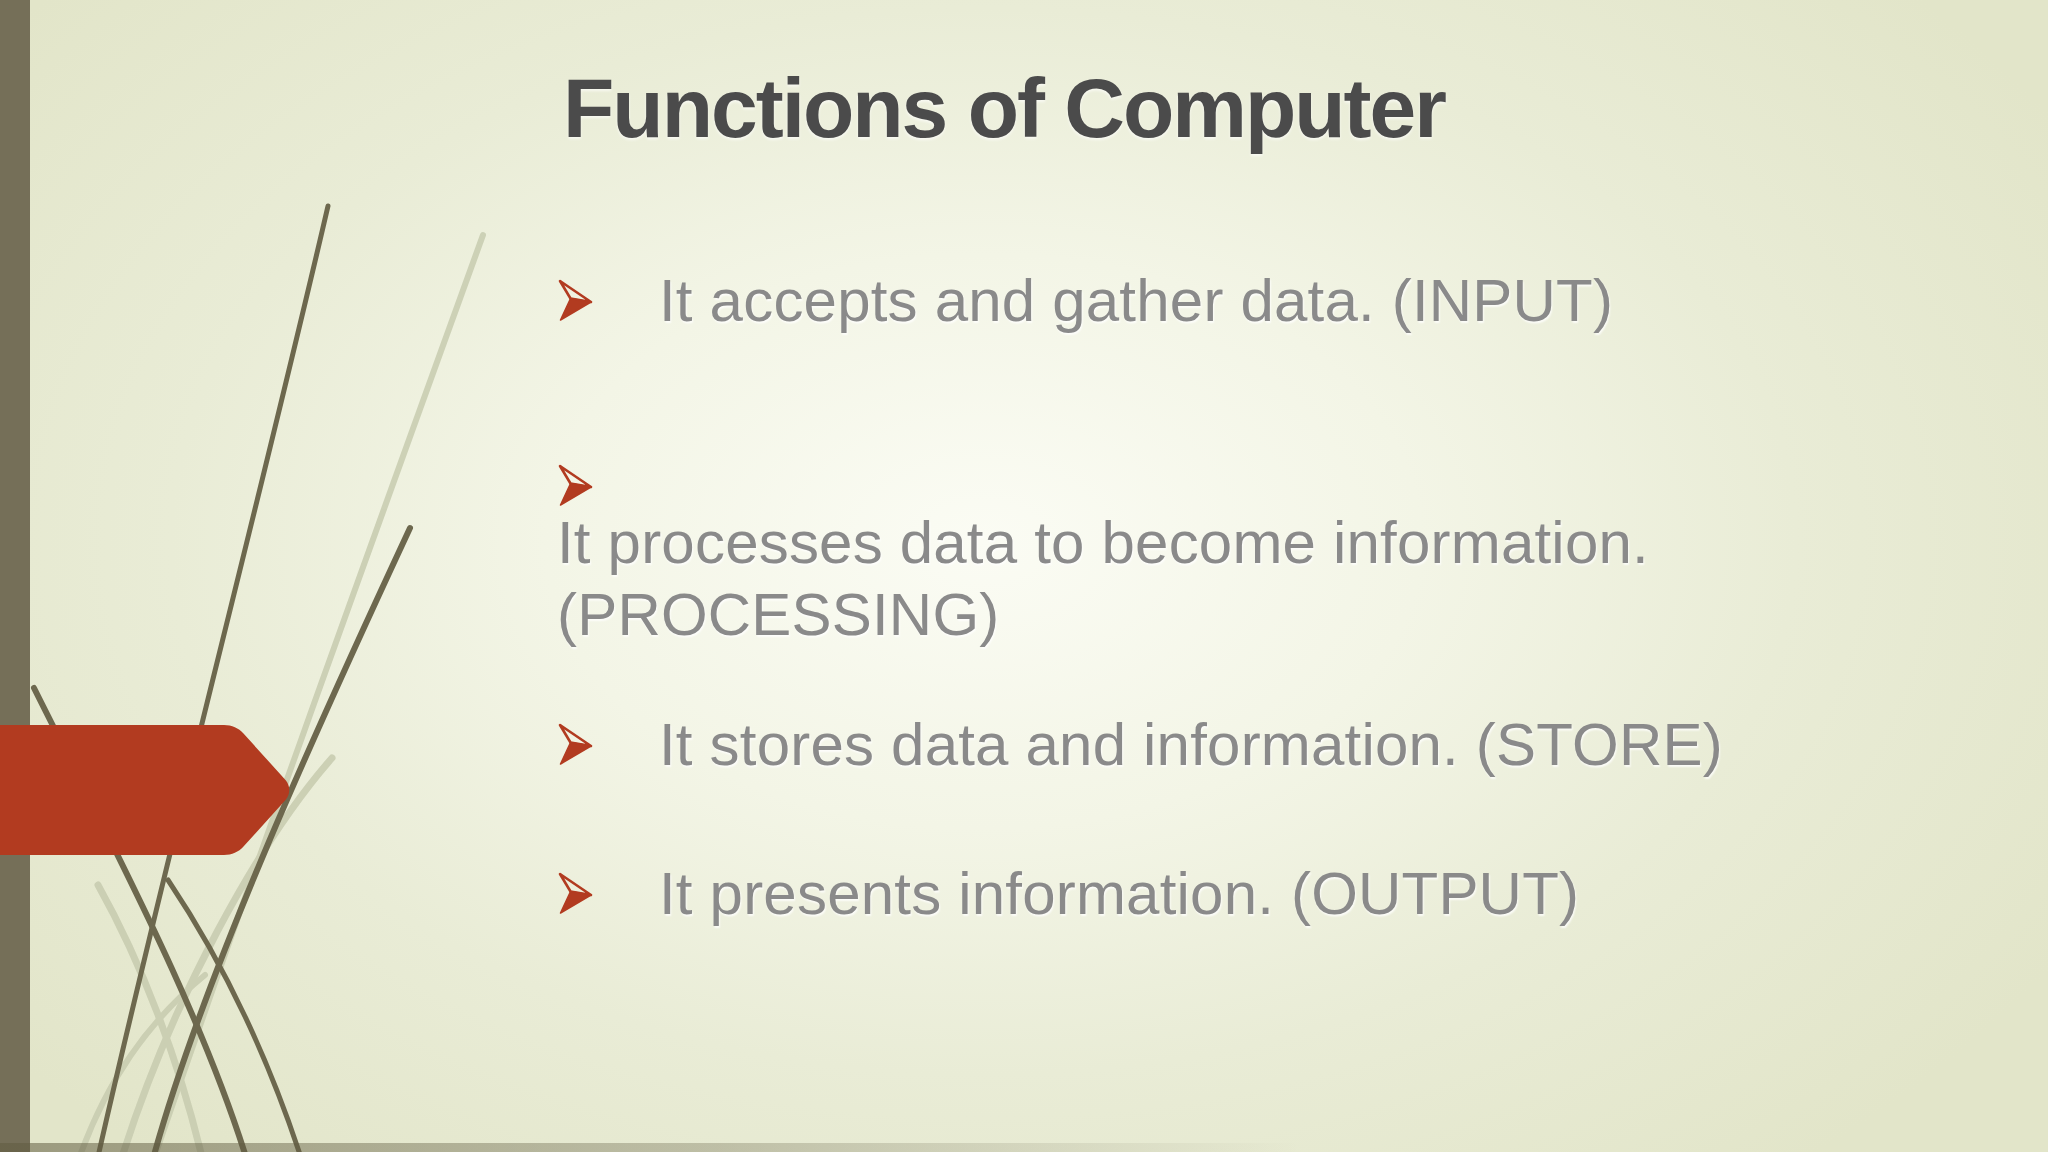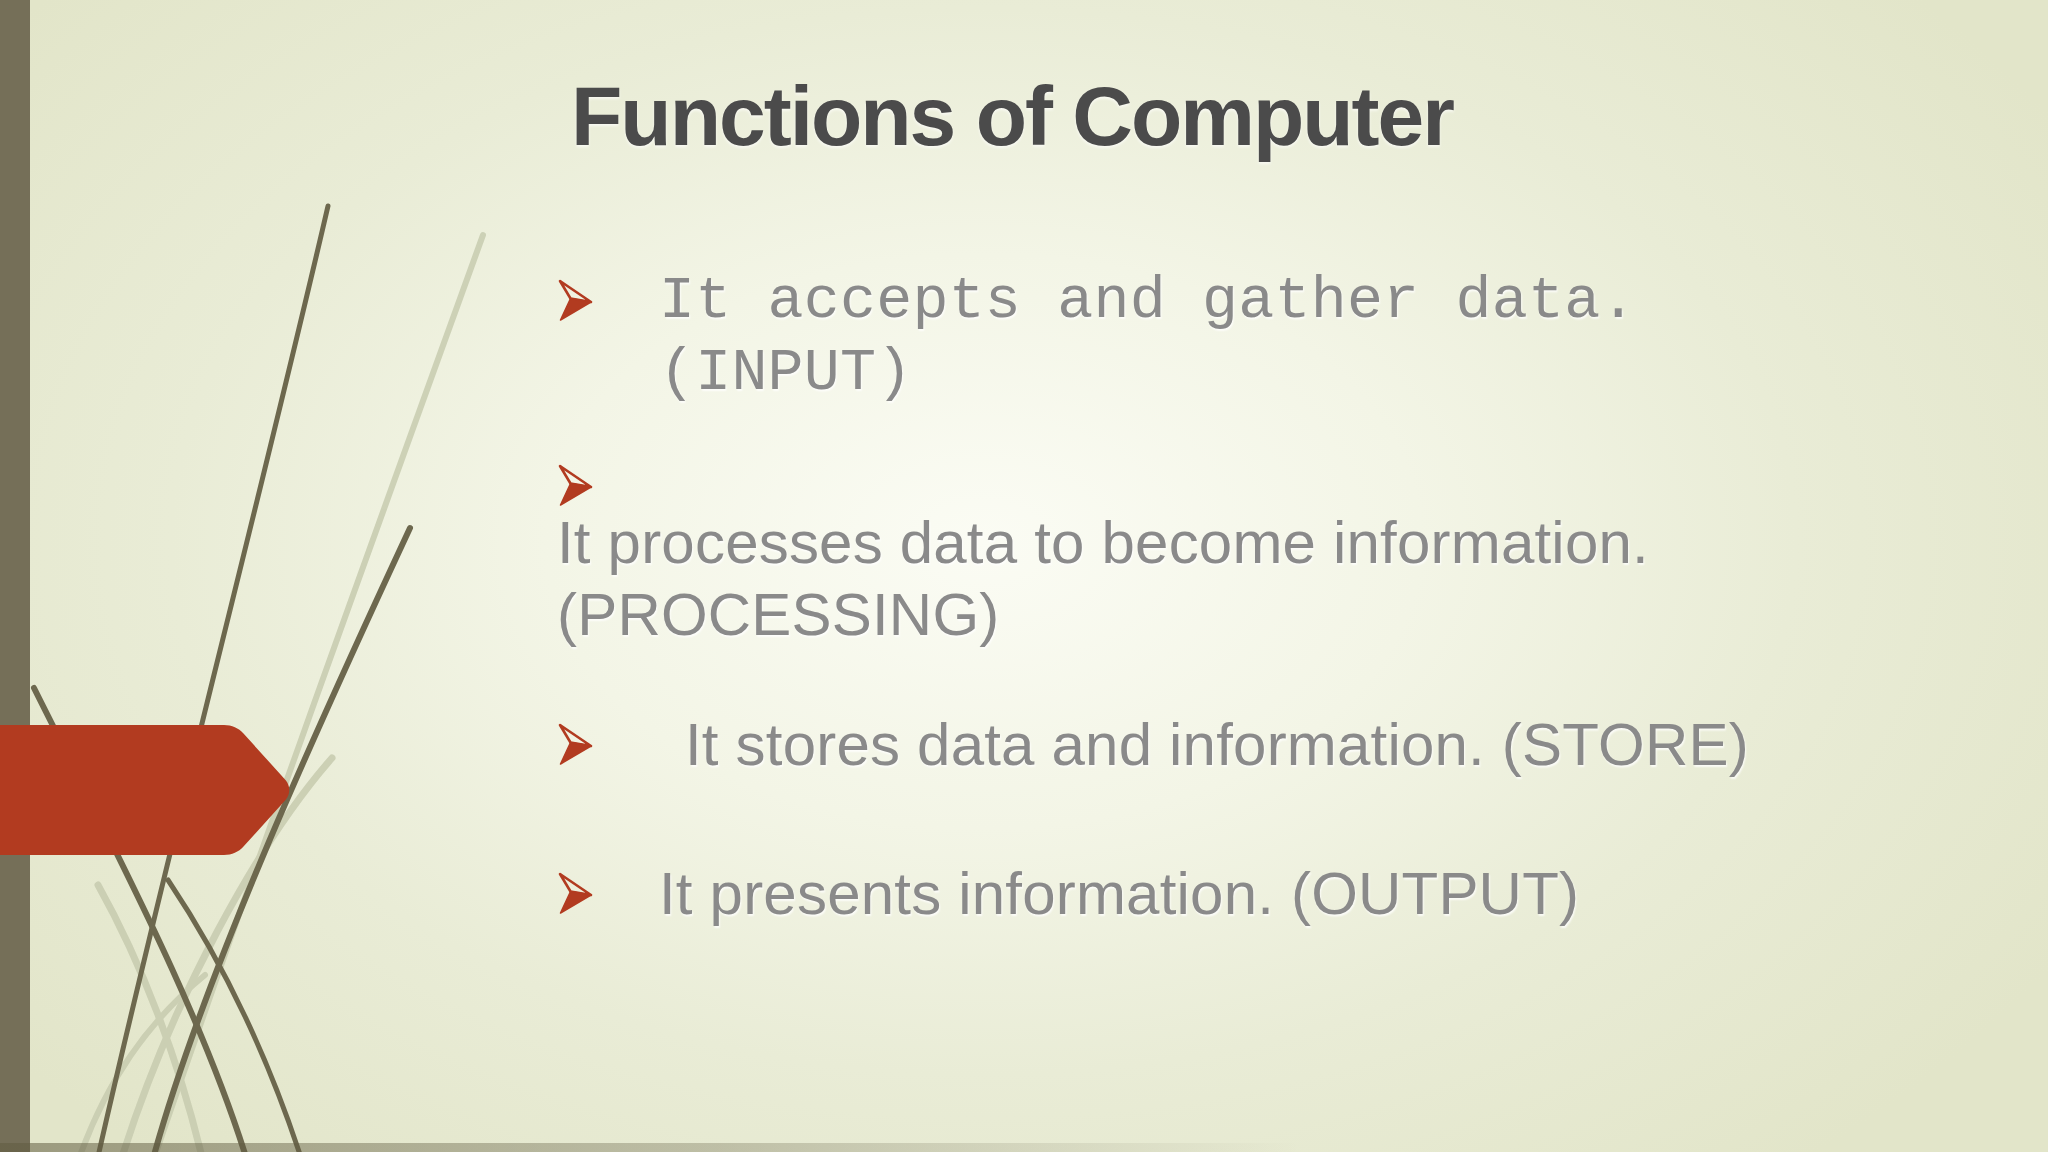--- a/index.html
+++ b/index.html
@@ -30,43 +30,43 @@
   .bottom-shade {
     position:absolute; left:0; bottom:0;
     width:1300px; height:9px;
     background:linear-gradient(to right,
       rgba(96,91,64,0.55) 0%, rgba(96,91,64,0.30) 55%, rgba(96,91,64,0) 100%);
   }
 
   
   .title {
     position:absolute; left:0; top:56px; width:2000px;
-    margin:12px;
+    margin:4px;
     text-align:center;
     font-weight:bold;
     font-size:84px;
     line-height:1.15;
     letter-spacing:-2px;
     color:#4b4b4b;
     text-shadow:0 2px 3px rgba(255,255,255,0.65);
   }
 
   
   .bullets {
     position:absolute; left:557px; top:0;
     margin:0; padding:0; list-style:none;
     width:1300px;
   }
   .bullet-item {
     position:absolute; left:0;
     display:flex; align-items:flex-start;
   }
-  .bullet-item.b1 { top:265px;font-family:Liberation Mono, monospace; }
+  .bullet-item.b1 { top:265px; }
   .bullet-item.b2 { top:450px;flex-direction:column; }
-  .bullet-item.b3 { top:709px;gap:26px; }
+  .bullet-item.b3 { top:709px; }
   .bullet-item.b4 { top:858px; }
   .bullet-glyph {
     flex:0 0 auto;
     width:37px; height:43px;
     margin:14px 65px 0 0;
   }
   .bullet-text {
     display:block;
     width:1200px;
     font-size:60px;

